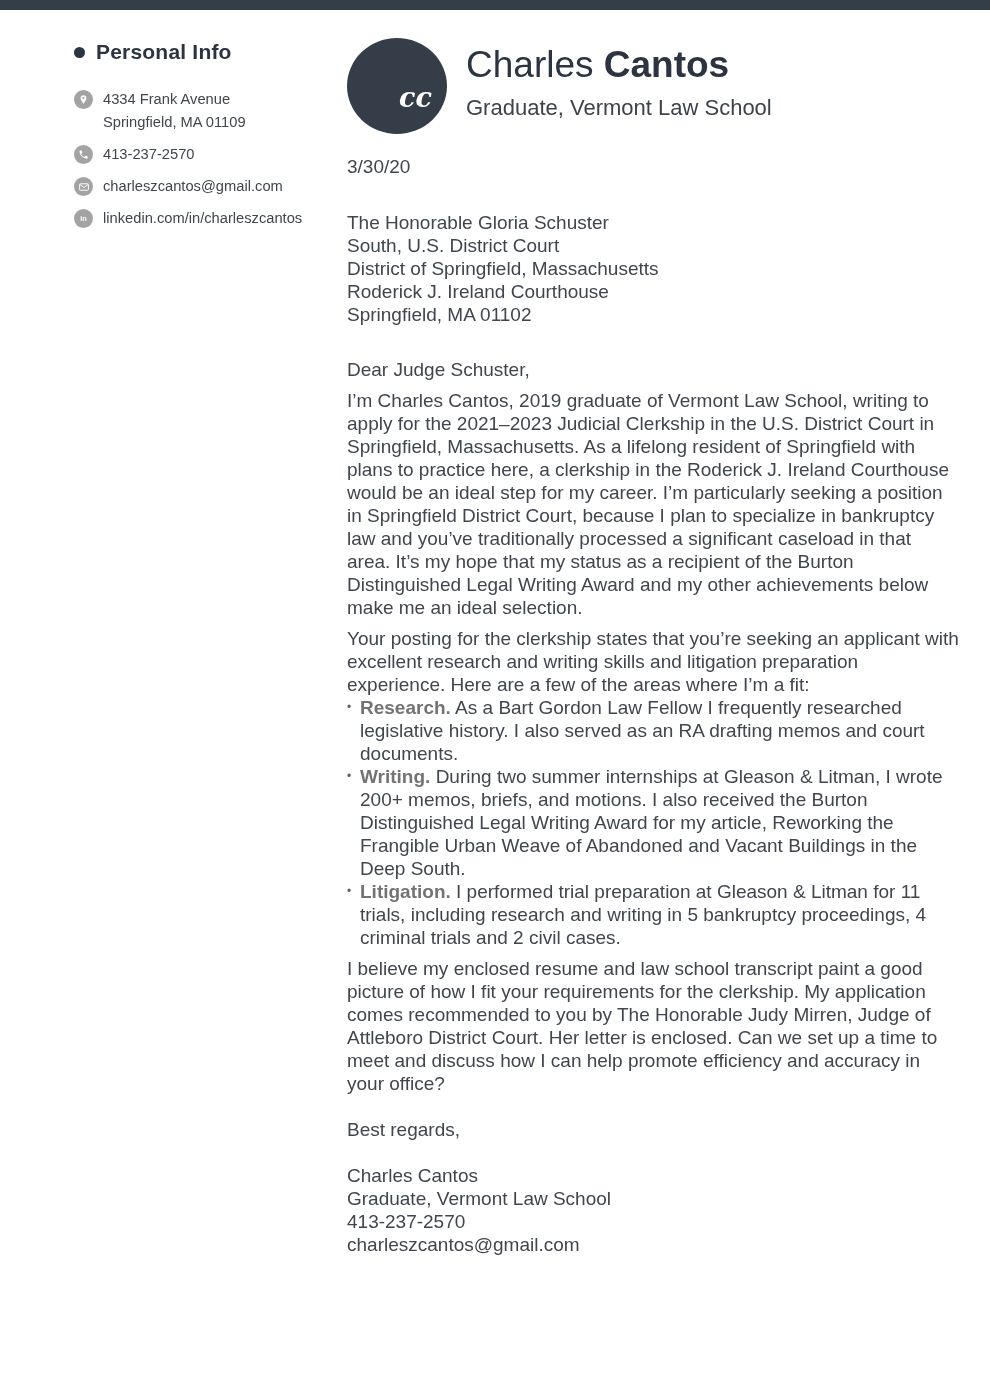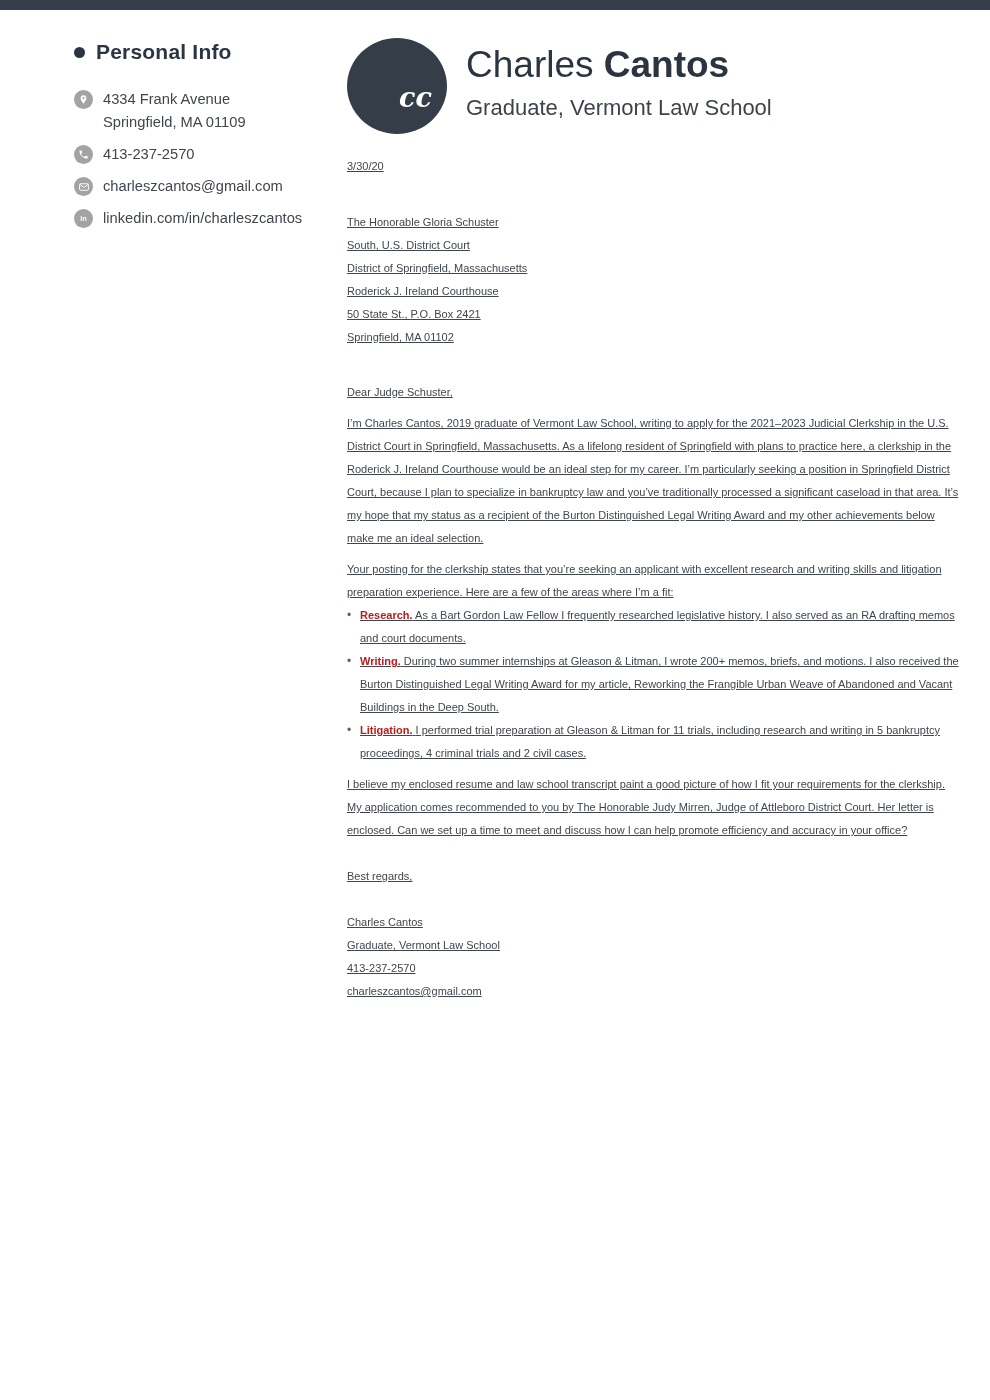--- a/index.html
+++ b/index.html
@@ -30,29 +30,29 @@
   .avatar { width:100px; height:96px; border-radius:50%; background:#353d49; position:relative; flex:0 0 100px; }
   .avatar-initials {
     position:absolute; right:15px; bottom:21px; color:#ffffff;
     font-family:"DejaVu Serif", serif; font-style:italic; font-weight:bold; font-size:27px;
   }
   .name-block { margin-left:19px; padding-top:6px; }
   .name { font-size:37px; color:#2b3440; font-weight:400; white-space:nowrap; }
   .name b { font-weight:700; }
   .job-title { margin-top:9px; font-size:22px; color:#3d434b; }
 
-  .letter { font-size:11px; line-height:23px; color:#40464e;text-decoration:underline; }
+  .letter { font-size:19px; line-height:23px; color:#40464e; }
   .date { margin-top:21px; }
   .recipient { margin-top:33px; }
   .salutation { margin-top:32px; }
   .para { margin-top:8px; }
   .points { list-style:none; margin-top:0; }
   .points li { position:relative; padding-left:13px; }
   .points li::before { content:"•"; position:absolute; left:0; top:0; color:#5d636b; font-size:12px; }
-  .points li b { font-weight:700; color:#b91c1c; }
+  .points li b { font-weight:700; color:#737373; }
   .sign-off { margin-top:23px; }
   .signature { margin-top:23px; }
 </style>
 </head>
 <body>
 
 <div class="top-bar"></div>
 
 <div class="sidebar">
   <div class="sidebar-heading">
@@ -117,21 +117,20 @@
   </div>
 
   <div class="letter">
     <div class="date">3/30/20</div>
 
     <div class="recipient">
       <div>The Honorable Gloria Schuster</div>
       <div>South, U.S. District Court</div>
       <div>District of Springfield, Massachusetts</div>
       <div>Roderick J. Ireland Courthouse</div>
-      <div>50 State St., P.O. Box 2421</div>
       <div>Springfield, MA 01102</div>
     </div>
 
     <div class="salutation">Dear Judge Schuster,</div>
 
     <p class="para">I’m Charles Cantos, 2019 graduate of Vermont Law School, writing to apply for the 2021–2023 Judicial Clerkship in the U.S. District Court in Springfield, Massachusetts. As a lifelong resident of Springfield with plans to practice here, a clerkship in the Roderick J. Ireland Courthouse would be an ideal step for my career. I’m particularly seeking a position in Springfield District Court, because I plan to specialize in bankruptcy law and you’ve traditionally processed a significant caseload in that area. It’s my hope that my status as a recipient of the Burton Distinguished Legal Writing Award and my other achievements below make me an ideal selection.</p>
 
     <p class="para">Your posting for the clerkship states that you’re seeking an applicant with excellent research and writing skills and litigation preparation experience. Here are a few of the areas where I’m a fit:</p>
 
     <ul class="points">

